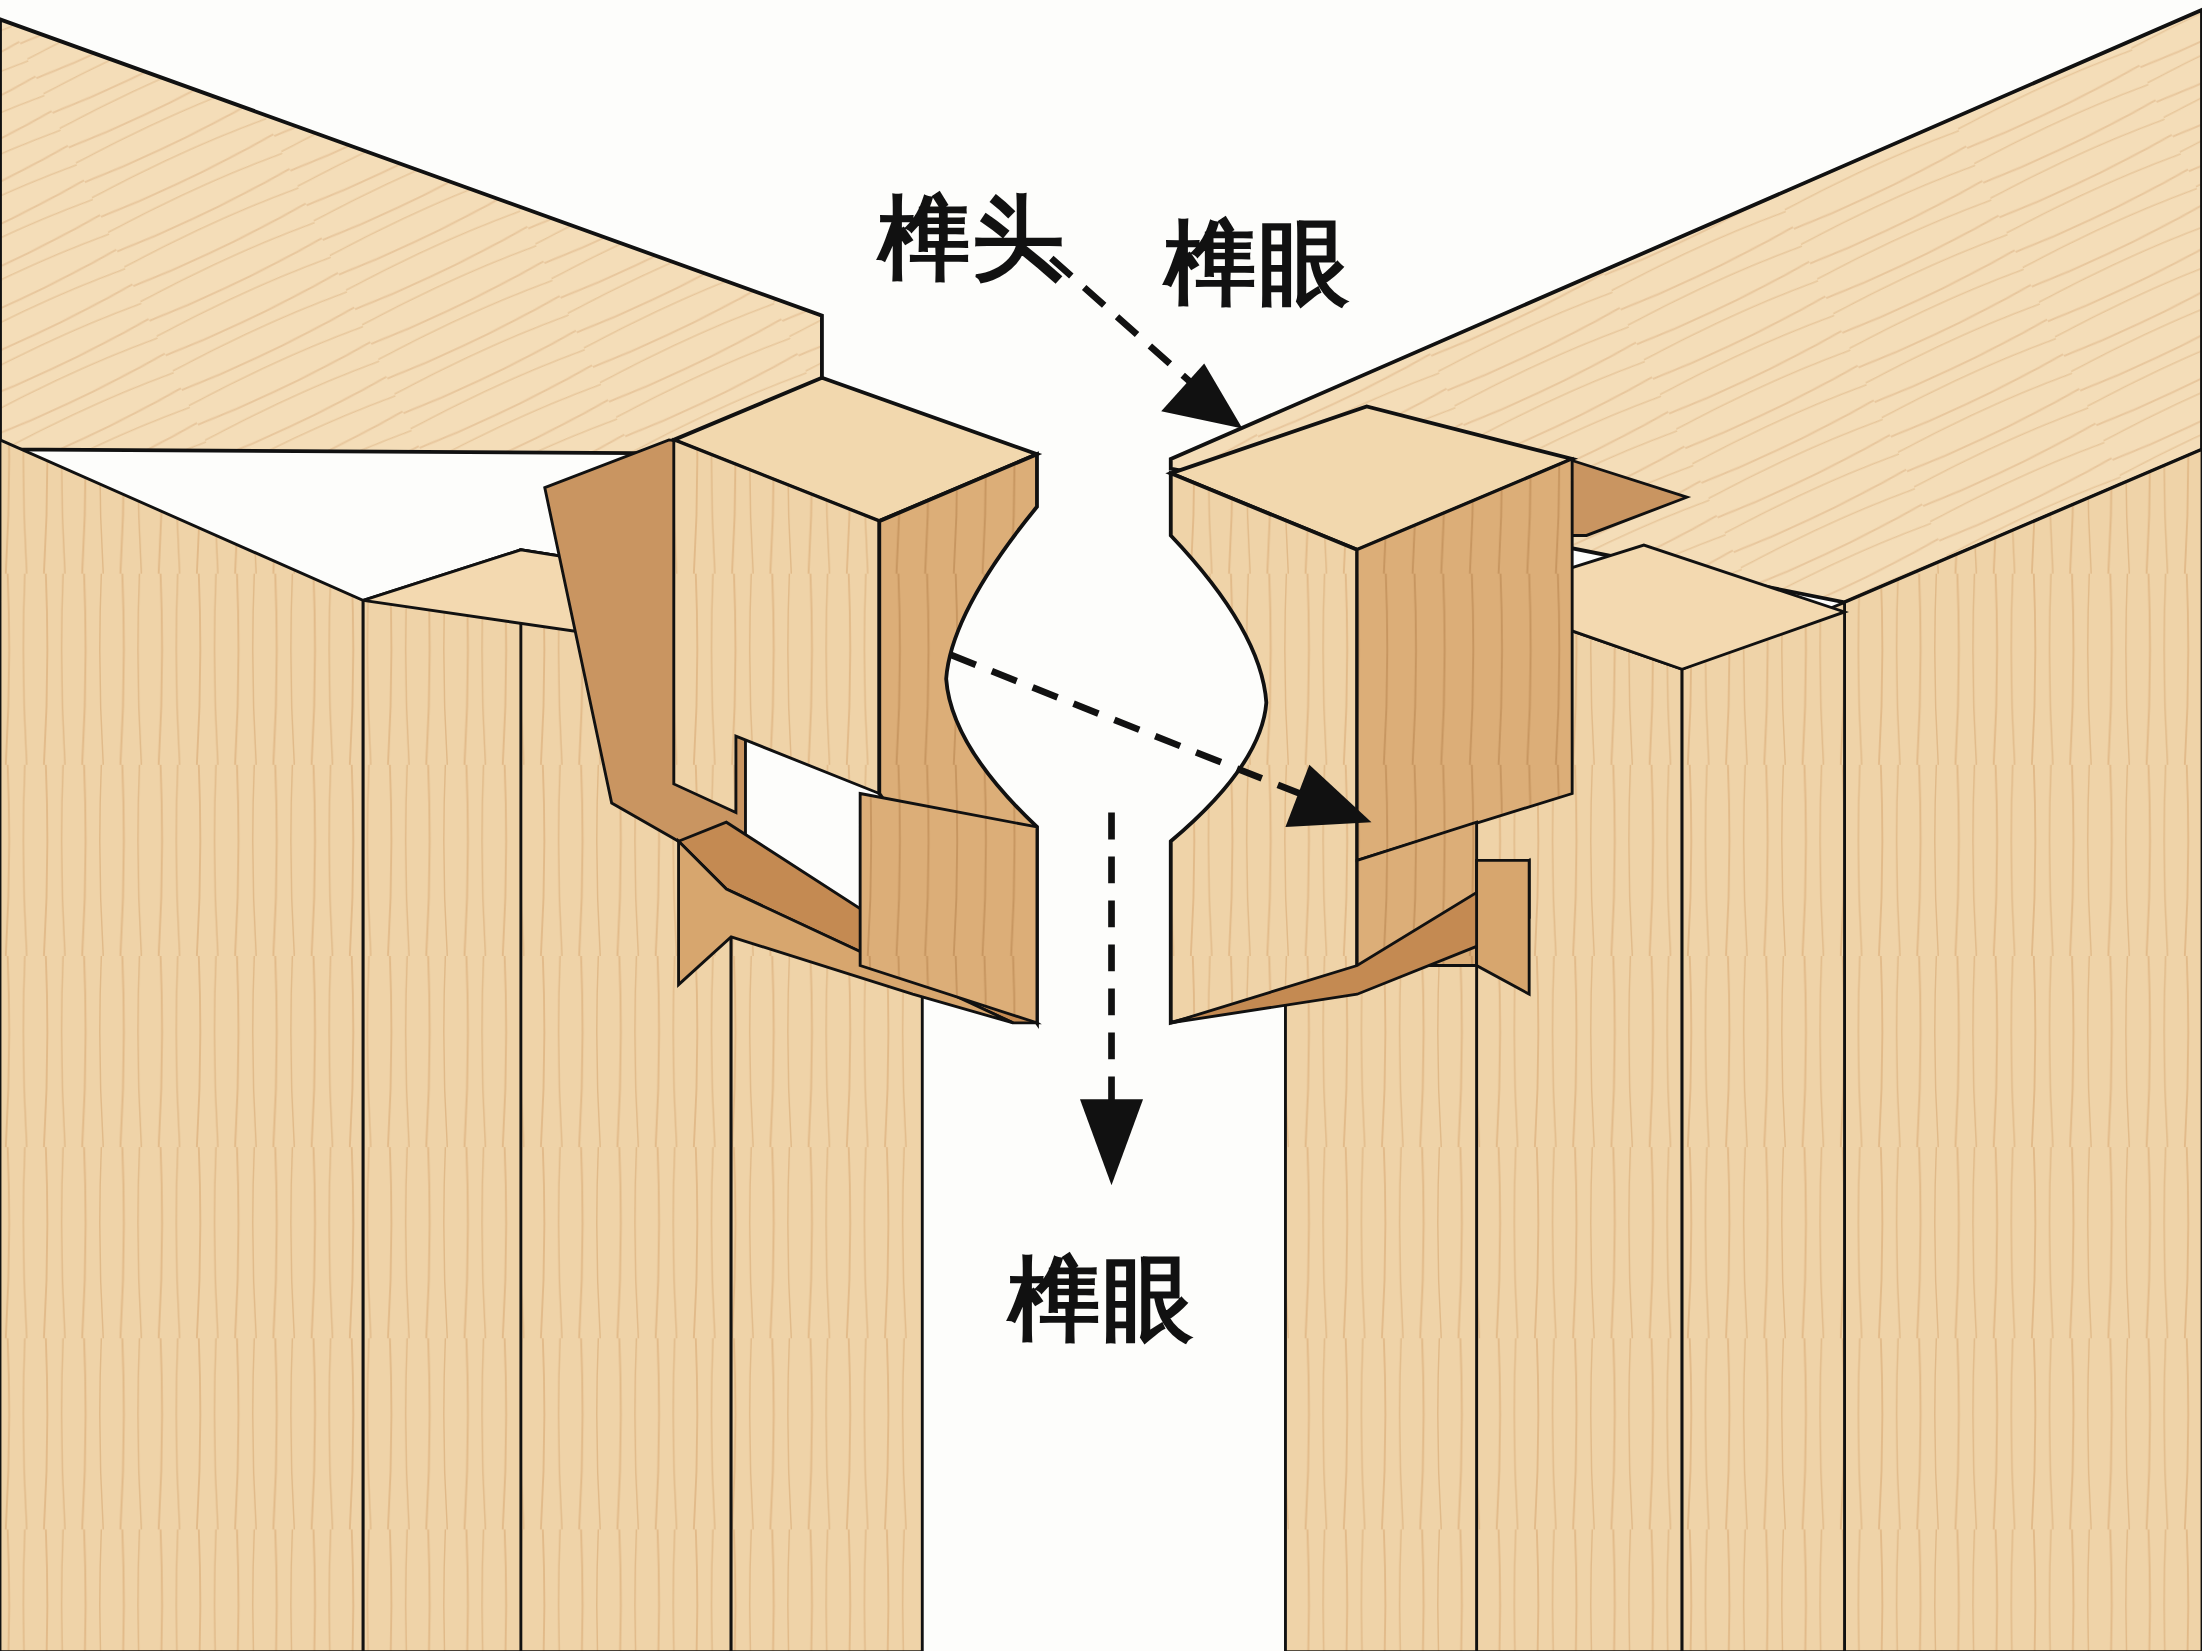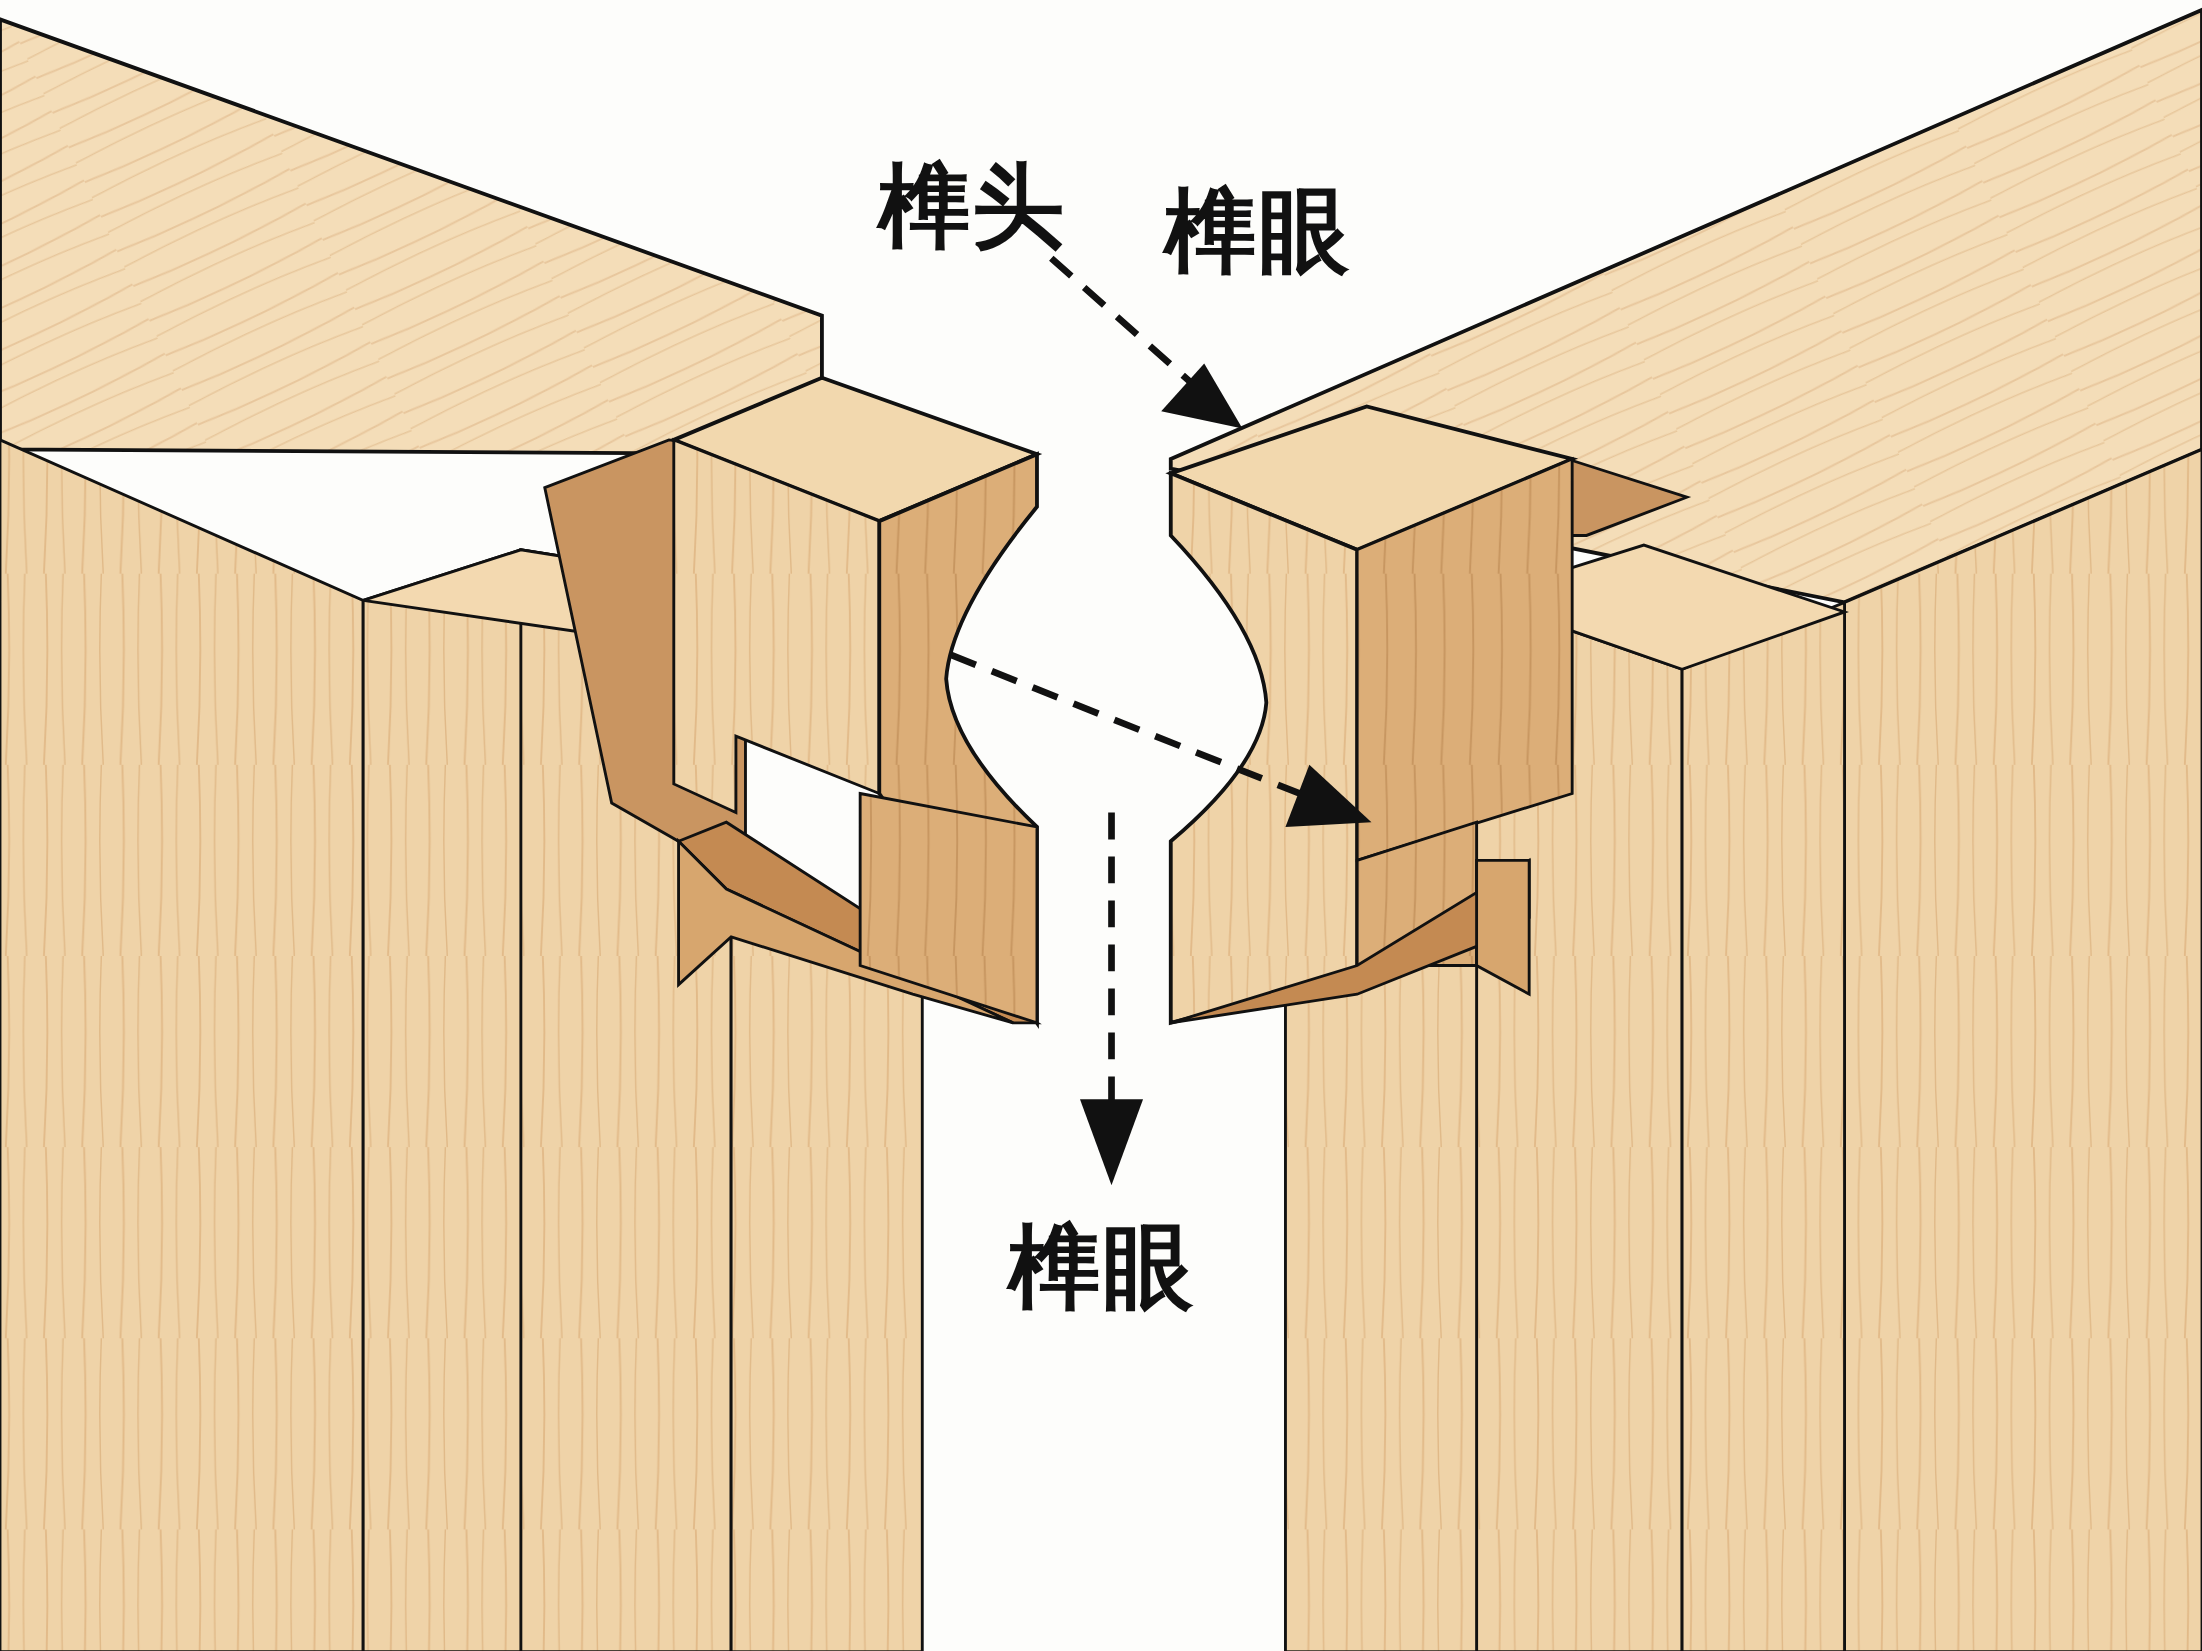--- a/index.html
+++ b/index.html
@@ -1,18 +1,18 @@
 <!DOCTYPE html>
 <html><head>
 <meta charset="utf-8">
 <style>
   html,body{margin:0;padding:0;background:#fdfdfb;}
   #stage{position:relative;width:2202px;height:1652px;overflow:hidden;background:#fdfdfb;}
   svg{position:absolute;left:0;top:0;}
-  .label{position:absolute;font-family:"DejaVu Sans","Liberation Sans",sans-serif;font-weight:bold;font-size:92px;color:#111;letter-spacing:1.9px;line-height:1;}
+  .label{position:absolute;font-family:"DejaVu Sans","Liberation Sans",sans-serif;font-weight:bold;font-size:92px;color:#111;letter-spacing:1.9px;line-height:1;margin-top:32px;}
 </style>
 </head>
 <body>
 
 <div id="stage">
 <svg width="2202" height="1652" viewBox="0 0 2304 1728">
   <defs>
     <pattern id="grainV" width="40" height="200" patternUnits="userSpaceOnUse">
       <rect width="40" height="200" fill="#efd3a8"></rect>
       <path d="M8 0 Q12 100 6 200" stroke="#d9aa74" stroke-width="2" fill="none" opacity=".6"></path>

